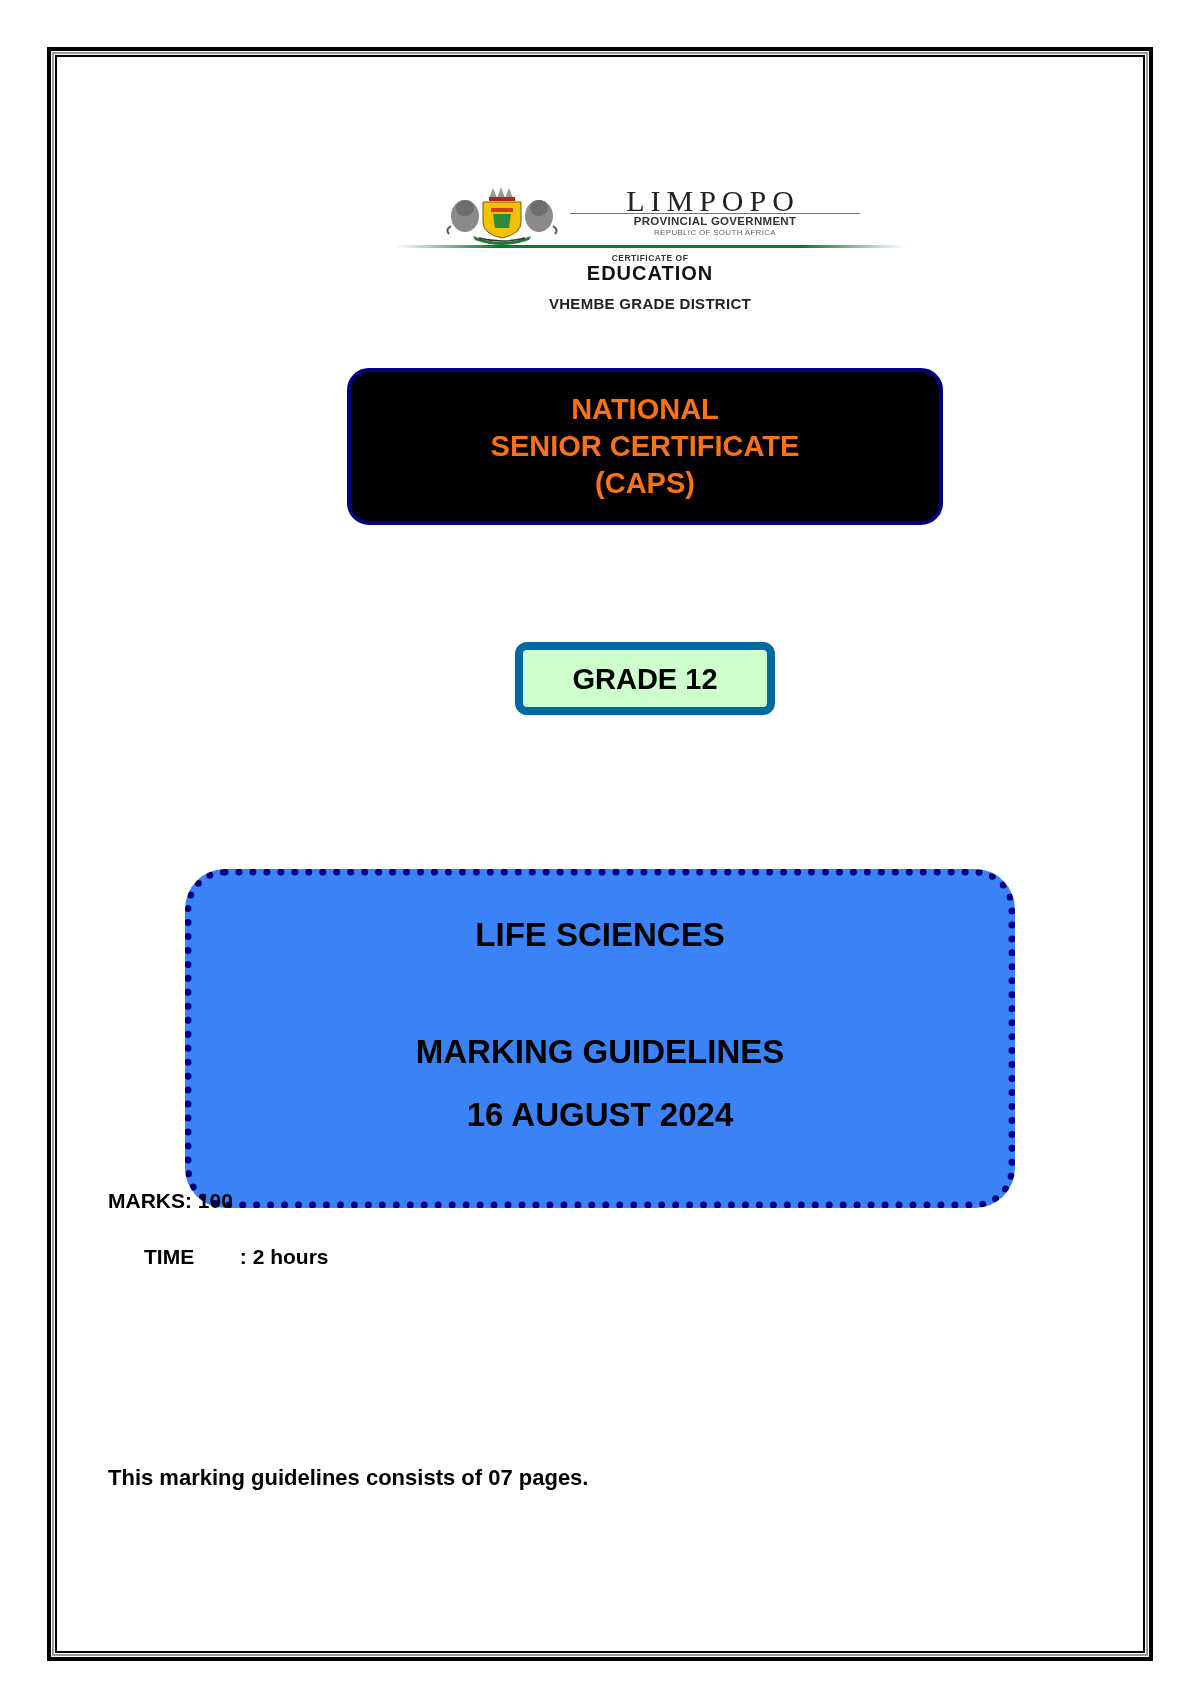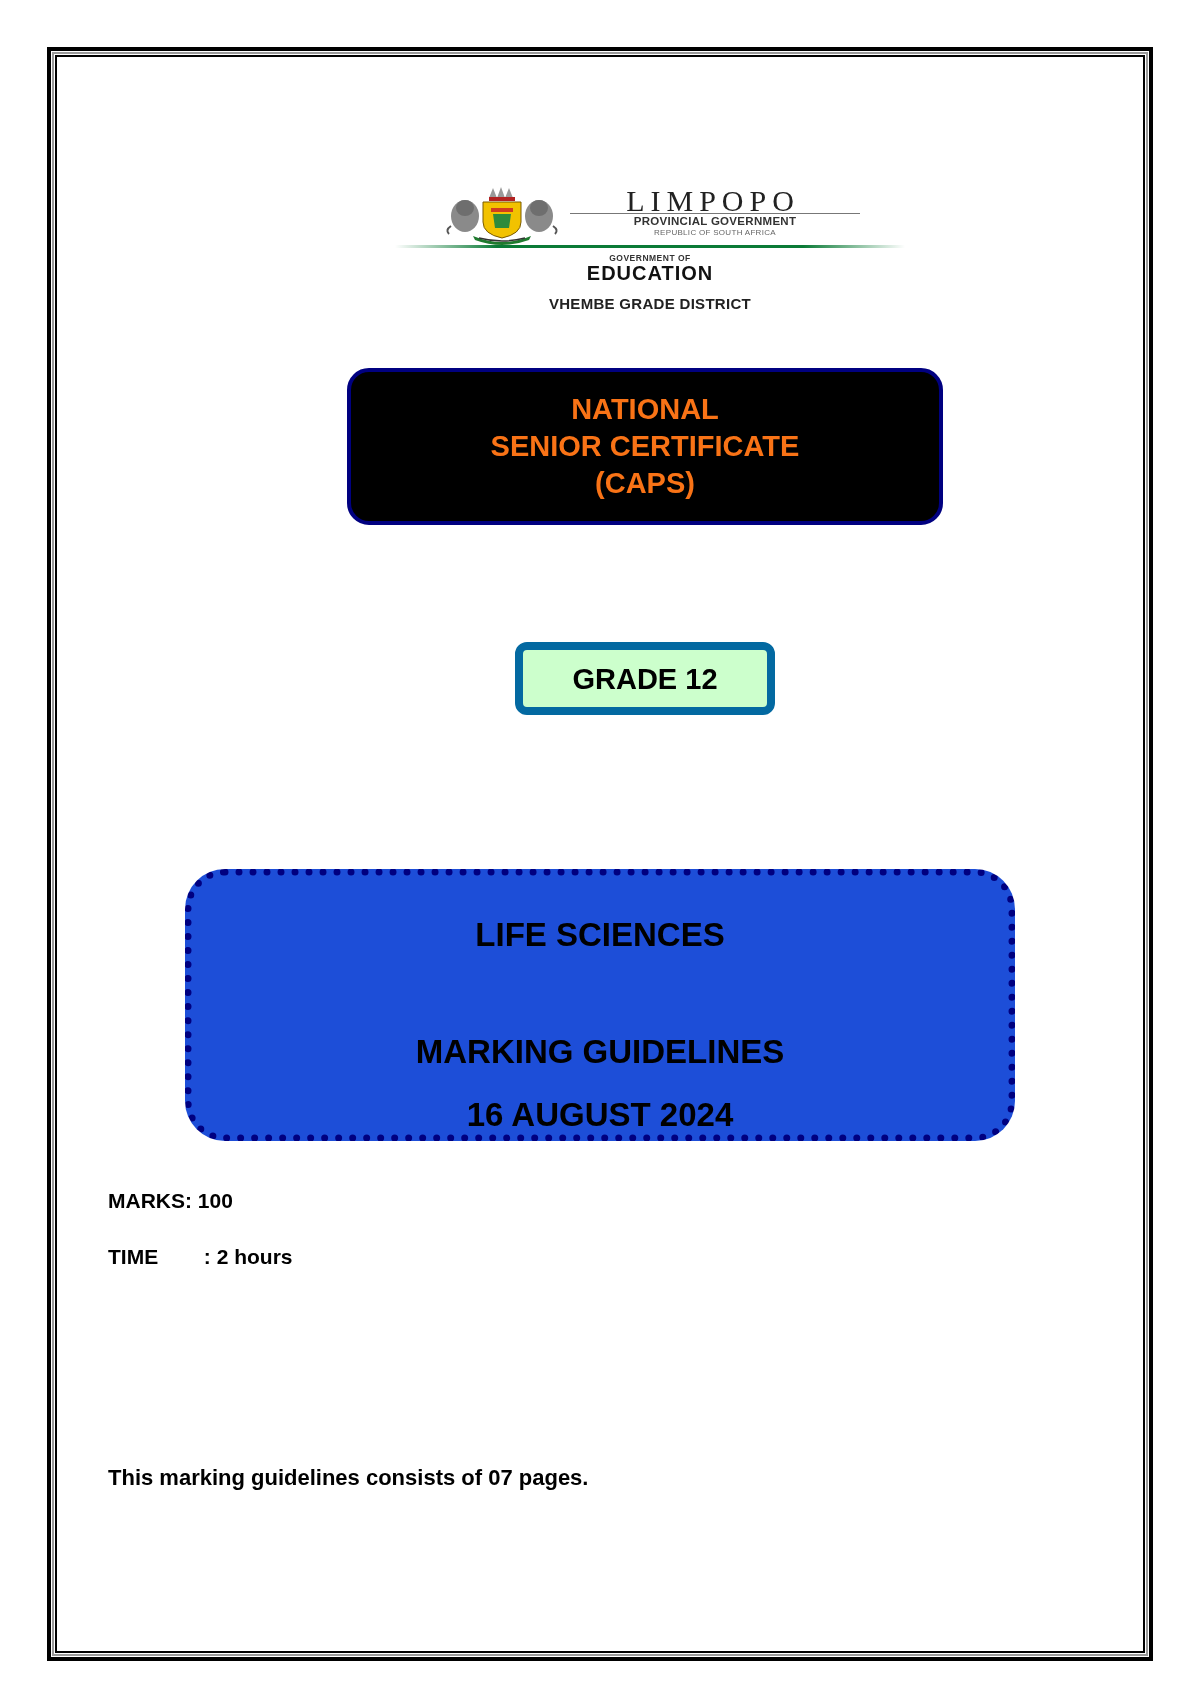--- a/index.html
+++ b/index.html
@@ -20,27 +20,27 @@
     .education { position: absolute; left: 450px; top: 262px; width: 400px; text-align: center; font-size: 20px; font-weight: bold; letter-spacing: 1px; color: #111; }
     .district { position: absolute; left: 450px; top: 295px; width: 400px; text-align: center; font-size: 15px; font-weight: bold; letter-spacing: 0.3px; color: #222; }
 
     
     .nsc-box { position: absolute; left: 347px; top: 368px; width: 596px; height: 157px; background: #000; border: 4px solid #000080; border-radius: 22px; box-sizing: border-box; display: flex; flex-direction: column; align-items: center; justify-content: center; color: #f97316; font-size: 29px; font-weight: bold; line-height: 37px; }
 
     
     .grade-box { position: absolute; left: 515px; top: 642px; width: 260px; height: 73px; background: #ccffcc; border: 8px solid #0369a1; border-radius: 12px; box-sizing: border-box; display: flex; align-items: center; justify-content: center; font-size: 29px; font-weight: bold; padding-top: 2px; }
 
     
-    .subject-box { position: absolute; left: 185px; top: 869px; width: 830px; height: 272px; background: #1d4ed8; border: 7px dotted #000080; border-radius: 40px; box-sizing: border-box; }
+    .subject-box { position: absolute; left: 185px; top: 869px; width: 830px; height: 339px; background: #3b82f6; border: 7px dotted #000080; border-radius: 40px; box-sizing: border-box; }
     .subject-line { position: absolute; left: 0; width: 100%; text-align: center; font-size: 33px; font-weight: bold; line-height: 38px; }
 
     
     .meta-row { position: absolute; left: 108px; font-size: 21px; font-weight: bold; }
     .meta-label { display: inline-block; }
-    .time-label { display: inline-block; width: 90px; }
+    .time-label { display: inline-block; width: 90px; margin-left: 36px; }
 
     .footer-note { position: absolute; left: 108px; top: 1465px; font-size: 22px; font-weight: bold; }
   </style>
 </head>
 <body>
 
 <div class="frame-outer"></div>
 <div class="frame-mid"></div>
 <div class="frame-inner"></div>
 
@@ -64,21 +64,21 @@
 
     <path d="M30 50 Q59 62 88 50 L86 54 Q59 64 32 54 Z" fill="#1f7a2e"></path>
     <path d="M36 52 Q59 58 82 52" stroke="#333" stroke-width="1.5" fill="none"></path>
   </svg>
 </div>
 <div class="limpopo">LIMPOPO</div>
 <div class="limpopo-rule"></div>
 <div class="prov-gov">PROVINCIAL GOVERNMENT</div>
 <div class="republic">REPUBLIC OF SOUTH AFRICA</div>
 <div class="green-rule"></div>
-<div class="dept-of">GOVERNMENT OF</div>
+<div class="dept-of">CERTIFICATE OF</div>
 <div class="education">EDUCATION</div>
 <div class="district">VHEMBE GRADE DISTRICT</div>
 
 <div class="nsc-box">
   <div>NATIONAL</div>
   <div>SENIOR CERTIFICATE</div>
   <div>(CAPS)</div>
 </div>
 
 <div class="grade-box">

